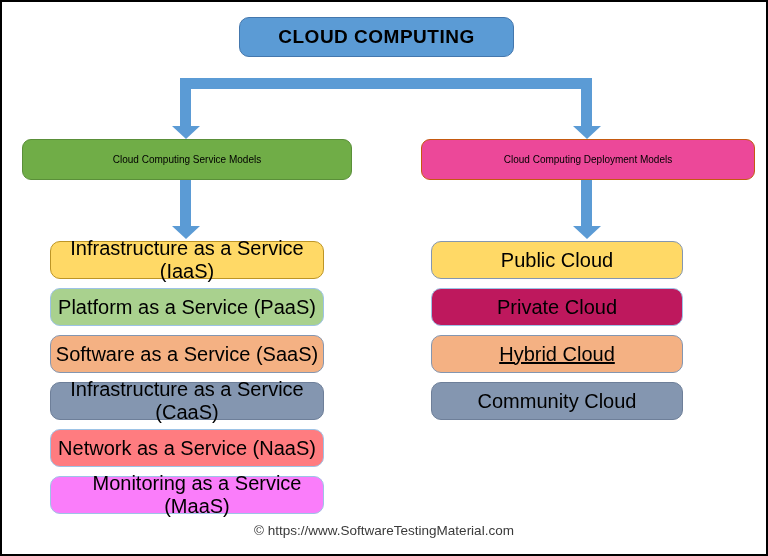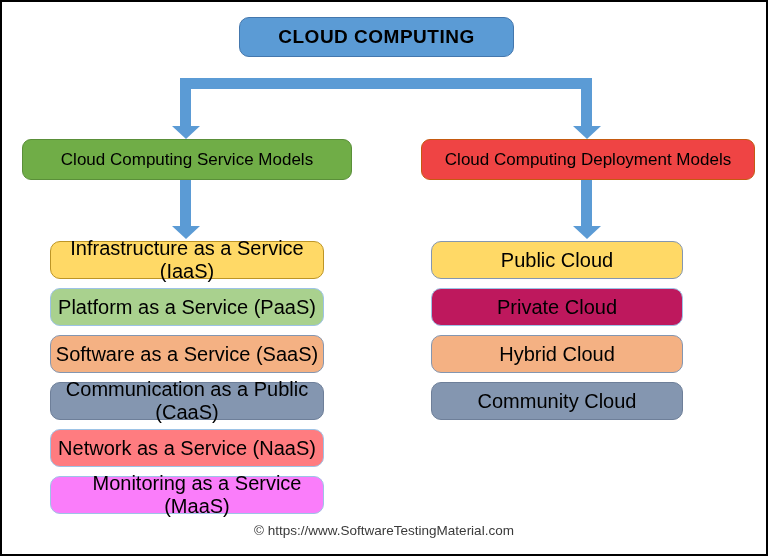--- a/index.html
+++ b/index.html
@@ -7,21 +7,21 @@
   .canvas{
     position:relative;width:768px;height:556px;background:#ffffff;
     border:2px solid #000000;overflow:hidden;
     font-family:"Liberation Sans", sans-serif;color:#000;
   }
   .box{
     position:absolute;display:flex;align-items:center;justify-content:center;
     border-radius:9px;border:1px solid transparent;text-align:center;
   }
   .root-box{left:237px;top:15px;width:275px;height:40px;font-size:19px;font-weight:bold;letter-spacing:.5px;border-radius:10px;}
-  .branch-box{height:41px;top:137px;font-size:17px;}
+  .branch-box{height:41px;top:137px;font-size:10px;}
   .branch-left{left:20px;width:330px;}
   .branch-right{left:419px;width:334px;}
   .item{height:38px;font-size:20px;border-radius:10px;}
   .col-left .item{left:48px;width:274px;}
   .col-right .item{left:429px;width:252px;}
   .r0{top:239px}.r1{top:286px}.r2{top:333px}.r3{top:380px}.r4{top:427px}.r5{top:474px}
   .seg{position:absolute;}
   .bar-top{left:178px;top:76px;width:412px;height:11px;}
   .arm{width:11px;}
   .arm-tl{left:178px;top:87px;height:38px;}
@@ -49,38 +49,38 @@
 
   <div class="box root-box" style="background-color: rgb(91, 155, 213); border-color: rgb(68, 119, 173);">CLOUD COMPUTING</div>
 
   <div class="seg bar-top" style="background-color: rgb(91, 155, 213);"></div>
   <div class="seg arm arm-tl" style="background-color: rgb(91, 155, 213);"></div>
   <div class="seg arm arm-tr" style="background-color: rgb(91, 155, 213);"></div>
   <div class="arrowhead ah-tl" style="border-top-color: rgb(91, 155, 213);"></div>
   <div class="arrowhead ah-tr" style="border-top-color: rgb(91, 155, 213);"></div>
 
   <div class="box branch-box branch-left" style="background-color: rgb(112, 173, 71); border-color: rgb(90, 143, 57);">Cloud Computing Service Models</div>
-  <div class="box branch-box branch-right" style="background-color: #ef4444; border-color: rgb(197, 90, 17);">Cloud Computing Deployment Models</div>
+  <div class="box branch-box branch-right" style="background-color: #ec4899; border-color: rgb(197, 90, 17);">Cloud Computing Deployment Models</div>
 
   <div class="seg arm arm-bl" style="background-color: rgb(91, 155, 213);"></div>
   <div class="seg arm arm-br" style="background-color: rgb(91, 155, 213);"></div>
   <div class="arrowhead ah-bl" style="border-top-color: rgb(91, 155, 213);"></div>
   <div class="arrowhead ah-br" style="border-top-color: rgb(91, 155, 213);"></div>
 
   <div class="col-left">
     <div class="box item r0" style="background-color: rgb(255, 217, 102); border-color: rgb(189, 149, 38);">Infrastructure as a Service (IaaS)</div>
     <div class="box item r1" style="background-color: rgb(169, 209, 142); border-color: rgb(157, 195, 230);">Platform as a Service (PaaS)</div>
     <div class="box item r2" style="background-color: rgb(244, 177, 131); border-color: rgb(132, 150, 176);">Software as a Service (SaaS)</div>
-    <div class="box item r3" style="background-color: rgb(132, 150, 176); border-color: rgb(110, 127, 153);">Communication as a Public (CaaS)</div>
+    <div class="box item r3" style="background-color: rgb(132, 150, 176); border-color: rgb(110, 127, 153);">Infrastructure as a Service (CaaS)</div>
     <div class="box item r4" style="background-color: rgb(255, 124, 128); border-color: rgb(157, 195, 230);">Network as a Service (NaaS)</div>
     <div class="box item r5" style="background-color: rgb(250, 125, 250); border-color: rgb(157, 195, 230); padding-left: 20px;">Monitoring as a Service (MaaS)</div>
   </div>
 
   <div class="col-right">
     <div class="box item r0" style="background-color: rgb(255, 217, 102); border-color: rgb(132, 150, 176);">Public Cloud</div>
     <div class="box item r1" style="background-color: #be185d; border-color: rgb(157, 195, 230);">Private Cloud</div>
-    <div class="box item r2" style="background-color: rgb(244, 177, 131); border-color: rgb(132, 150, 176);">Hybrid Cloud</div>
+    <div class="box item r2" style="background-color: rgb(244, 177, 131); border-color: rgb(132, 150, 176); text-decoration: underline;">Hybrid Cloud</div>
     <div class="box item r3" style="background-color: rgb(132, 150, 176); border-color: rgb(110, 127, 153);">Community Cloud</div>
   </div>
 
   <div class="footer">© https://www.SoftwareTestingMaterial.com</div>
 
 </div>
 
 </body></html>

